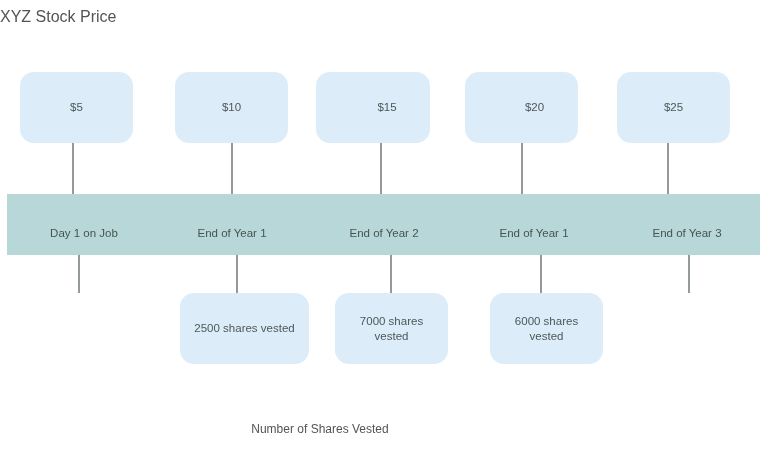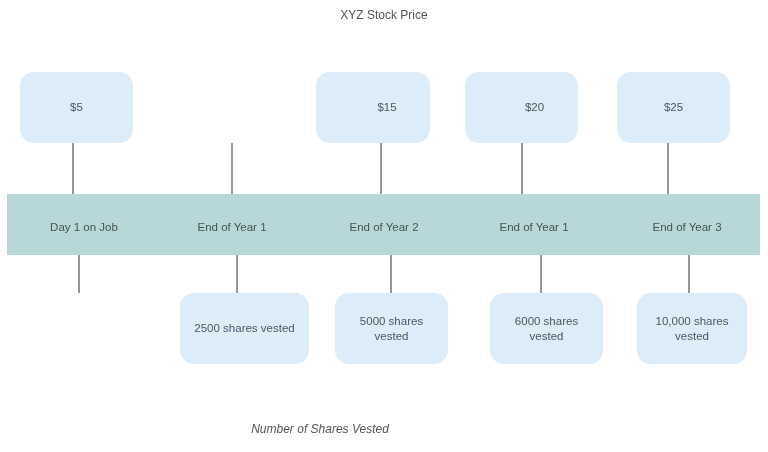--- a/index.html
+++ b/index.html
@@ -5,27 +5,27 @@
   html,body { margin:0; padding:0; background:#ffffff; }
   .stage {
     position:relative;
     width:768px; height:452px;
     background:#ffffff;
     font-family:"Liberation Sans", sans-serif;
     overflow:hidden;
   }
   .diagram-title {
     position:absolute; top:8px; left:0; width:768px;
-    text-align:center;
-    font-size:12px; color:#545454;
+    text-align:left;
+    font-size:16px; color:#545454;
   }
   .diagram-footer {
     position:absolute; top:422px; left:0; width:640px;
     text-align:center;
-    font-size:12px; color:#545454;font-style:italic;
+    font-size:12px; color:#545454;
   }
   .node {
     position:absolute;
     background:var(--box-fill);
     border-radius:14px;
     display:flex; align-items:center; justify-content:center;
     text-align:center;
     font-size:11.5px; color:#4e5659;
     line-height:1.25;
     padding:2px 8px;
@@ -48,21 +48,21 @@
   .b4 { left:490px; width:113px; }
   .b5 { left:637px; width:110px; }
 
   .timeline-band {
     position:absolute;
     left:7px; top:194px;
     width:753px; height:61px;
     background:var(--band-fill);
   }
   .band-label {
-    position:absolute; top:196px; height:61px; width:160px;
+    position:absolute; top:202px; height:61px; width:160px;
     display:flex; align-items:center; justify-content:center;
     font-size:11.5px; color:#46544f;
     text-align:center;
   }
   .l1 { left:4px; }
   .l2 { left:152px; }
   .l3 { left:304px; }
   .l4 { left:454px; }
   .l5 { left:607px; }
 
@@ -77,20 +77,21 @@
   .cb1 { left:78px; }  .cb2 { left:236px; } .cb3 { left:390px; } .cb4 { left:540px; } .cb5 { left:688px; }
 </style>
 </head>
 <body>
 
 <div class="stage" style="--box-fill: #dcedf9; --band-fill: #b8d7d8; --connector: #949a9c;">
 
   <div class="diagram-title">XYZ Stock Price</div>
 
   <div class="node top-box t1">$5</div>
+  <div class="node top-box t2">$10</div>
   <div class="node top-box t3">$15</div>
   <div class="node top-box t4">$20</div>
   <div class="node top-box t5">$25</div>
 
   <div class="connector conn-top ct1"></div>
   <div class="connector conn-top ct2"></div>
   <div class="connector conn-top ct3"></div>
   <div class="connector conn-top ct4"></div>
   <div class="connector conn-top ct5"></div>
 
@@ -101,19 +102,18 @@
   <div class="band-label l4">End of Year 1</div>
   <div class="band-label l5">End of Year 3</div>
 
   <div class="connector conn-bottom cb1"></div>
   <div class="connector conn-bottom cb2"></div>
   <div class="connector conn-bottom cb3"></div>
   <div class="connector conn-bottom cb4"></div>
   <div class="connector conn-bottom cb5"></div>
 
   <div class="node bottom-box b2">2500 shares vested</div>
-  <div class="node bottom-box b3">5000 shares vested</div>
+  <div class="node bottom-box b3">7000 shares vested</div>
   <div class="node bottom-box b4">6000 shares vested</div>
-  <div class="node bottom-box b5">10,000 shares vested</div>
 
   <div class="diagram-footer">Number of Shares Vested</div>
 
 </div>
 
 </body></html>

